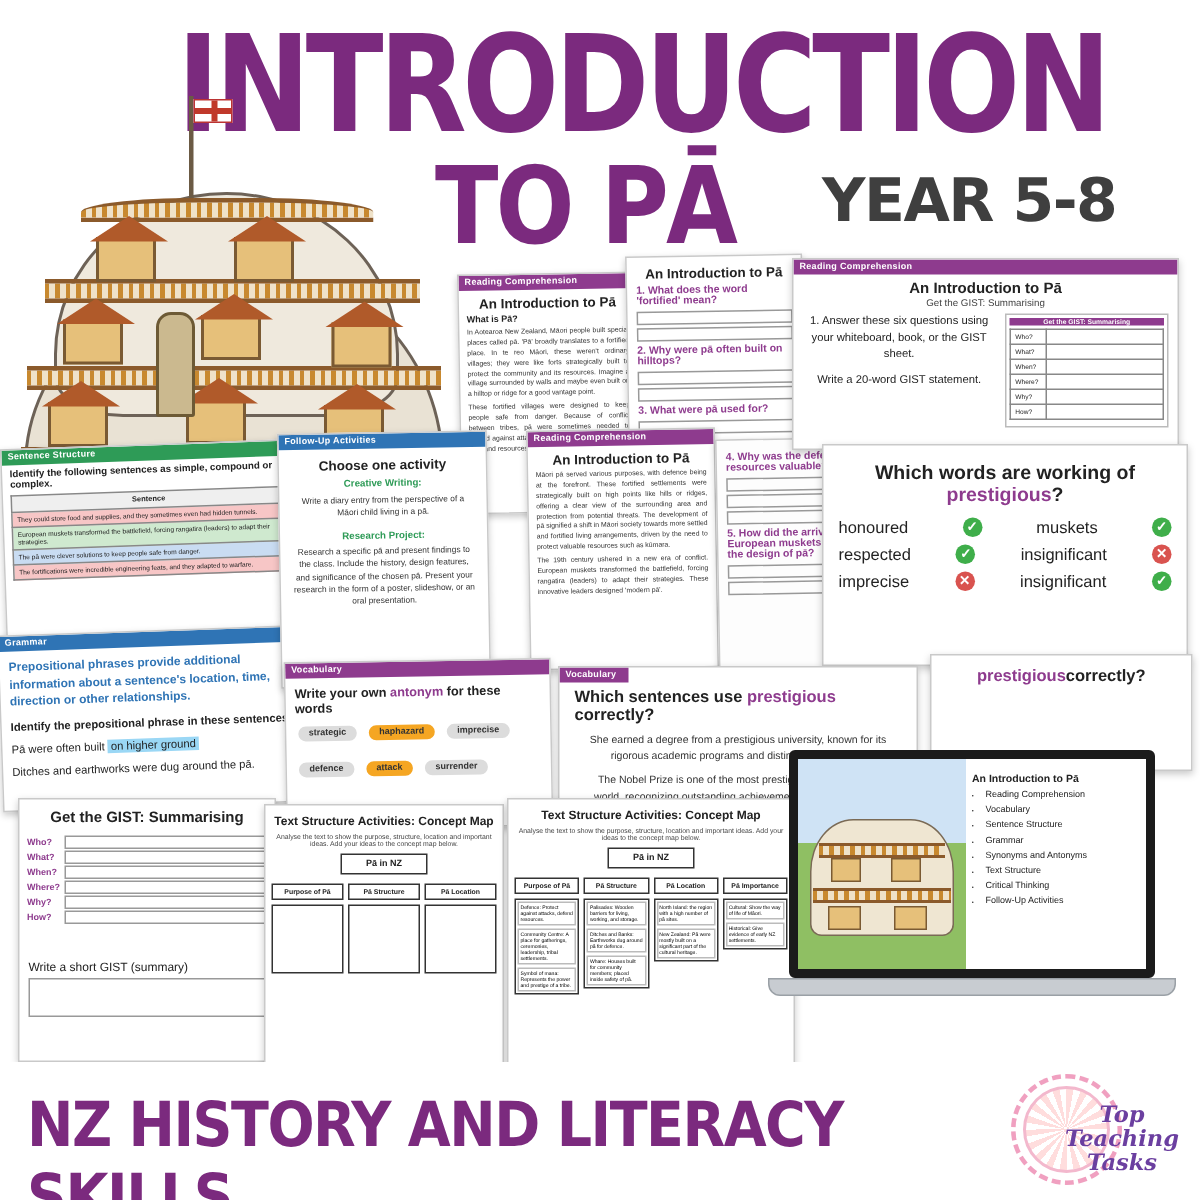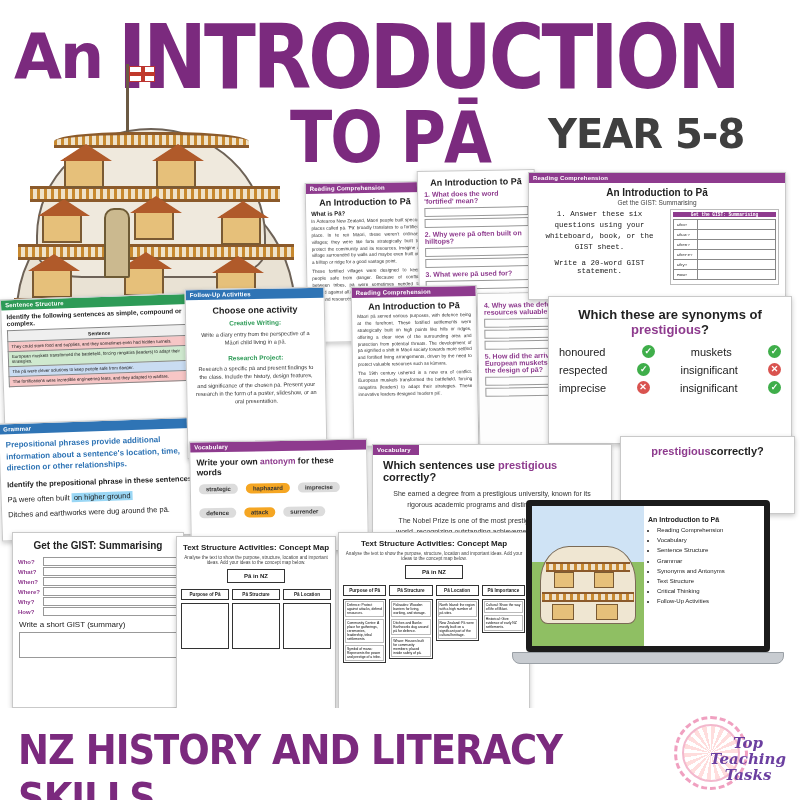--- a/index.html
+++ b/index.html
@@ -194,21 +194,20 @@
   }
   .logo .lt b { display:block; font-style:italic; }
   .purple { color:#8e3b8e; font-weight:bold; }
 </style>
 </head>
 <body>
 
 <div class="stage">
 
   <div class="title-wrap">
-    <div class="t-an">An</div>
     <div class="t-intro">INTRODUCTION</div>
     <div class="t-to">TO PĀ</div>
     <div class="t-year">YEAR 5-8</div>
   </div>
 
   <div class="pa-art">
     <div class="grass"></div>
     <div class="hill"></div>
     <div class="hill2"></div>
     <div class="flagpole"></div>
@@ -262,21 +261,21 @@
     <div class="box"></div>
     <div class="qline">5. How did the arrival of European muskets change the design of pā?</div>
     <div class="box"></div>
     <div class="box"></div>
   </div>
 
   <div class="card" style="left:528px; top:172px; width:258px; height:128px;">
     <div class="hdr">Reading Comprehension</div>
     <div class="ttl" style="font-size:10px;">An Introduction to Pā</div>
     <div class="sub">Get the GIST: Summarising</div>
-    <div style="display:flex; gap:6px; padding:0 6px;font-family:Liberation Mono, monospace;">
+    <div style="display:flex; gap:6px; padding:0 6px;">
       <div style="flex:1.25;">
         <div style="font-size:7.5px; color:#222; line-height:1.45; text-align:center;">1. Answer these six questions using your whiteboard, book, or the GIST sheet.</div>
         <div style="font-size:7.5px; color:#222; margin-top:6px; text-align:center;">Write a 20-word GIST statement.</div>
       </div>
       <div style="flex:1; border:1px solid #bbb; padding:2px;">
         <div style="font-size:4.5px; font-weight:bold; text-align:center; background:#8e3b8e; color:#fff;">Get the GIST: Summarising</div>
         <table class="stable" style="margin:2px 0; width:100%;">
           <tbody>
               <tr>
                 <td style="width:24%;">Who?</td>
@@ -303,21 +302,21 @@
                 <td></td>
               </tr>
         </tbody>
           </table>
       </div>
     </div>
   </div>
 
   <div class="card" style="left:548px; top:296px; width:244px; height:148px;">
     <div style="text-align:center; margin:10px 8px 8px; font-size:13px; font-weight:bold; color:#222;">
-      <span>Which these are synonyms of</span>
+      <span>Which words are working of</span>
       <span class="purple">prestigious</span><span>?</span>
     </div>
     <div class="syn-row">
       <span class="w">honoured</span>
       <span class="mk ok">✓</span>
       <span class="w">muskets</span>
       <span class="mk ok">✓</span>
     </div>
     <div class="syn-row">
       <span class="w">respected</span>
@@ -432,21 +431,21 @@
         <span class="ln"></span>
       </div>
     <div class="gist-row">
         <span class="lbl">Why?</span>
         <span class="ln"></span>
       </div>
     <div class="gist-row">
         <span class="lbl">How?</span>
         <span class="ln"></span>
       </div>
-    <div style="font-size:8px; color:#222; margin:4px 6px 3px;">Write a short GIST (summary)</div>
+    <div style="font-size:8px; color:#222; margin:24px 6px 3px;">Write a short GIST (summary)</div>
     <div style="border:1px solid #999; height:26px; margin:2px 6px;"></div>
   </div>
 
   <div class="card" style="left:176px; top:536px; width:160px; height:186px;">
     <div style="text-align:center; font-size:8px; font-weight:bold; color:#222; margin:6px 4px 3px;">Text Structure Activities: Concept Map</div>
     <div style="font-size:4.6px; color:#444; text-align:center; margin:0 6px;">Analyse the text to show the purpose, structure, location and important ideas. Add your ideas to the concept map below.</div>
     <div class="cmap-top">Pā in NZ</div>
     <div class="cmap-cols">
       <div class="cmap-col">
         <div class="ch">Purpose of Pā</div>

